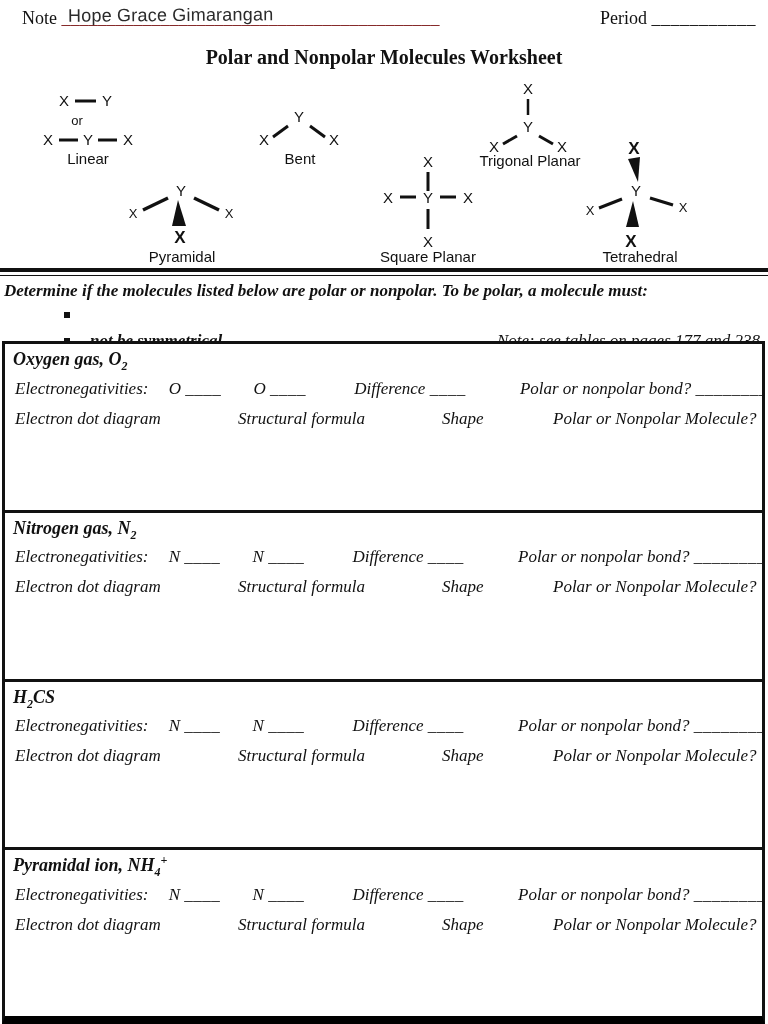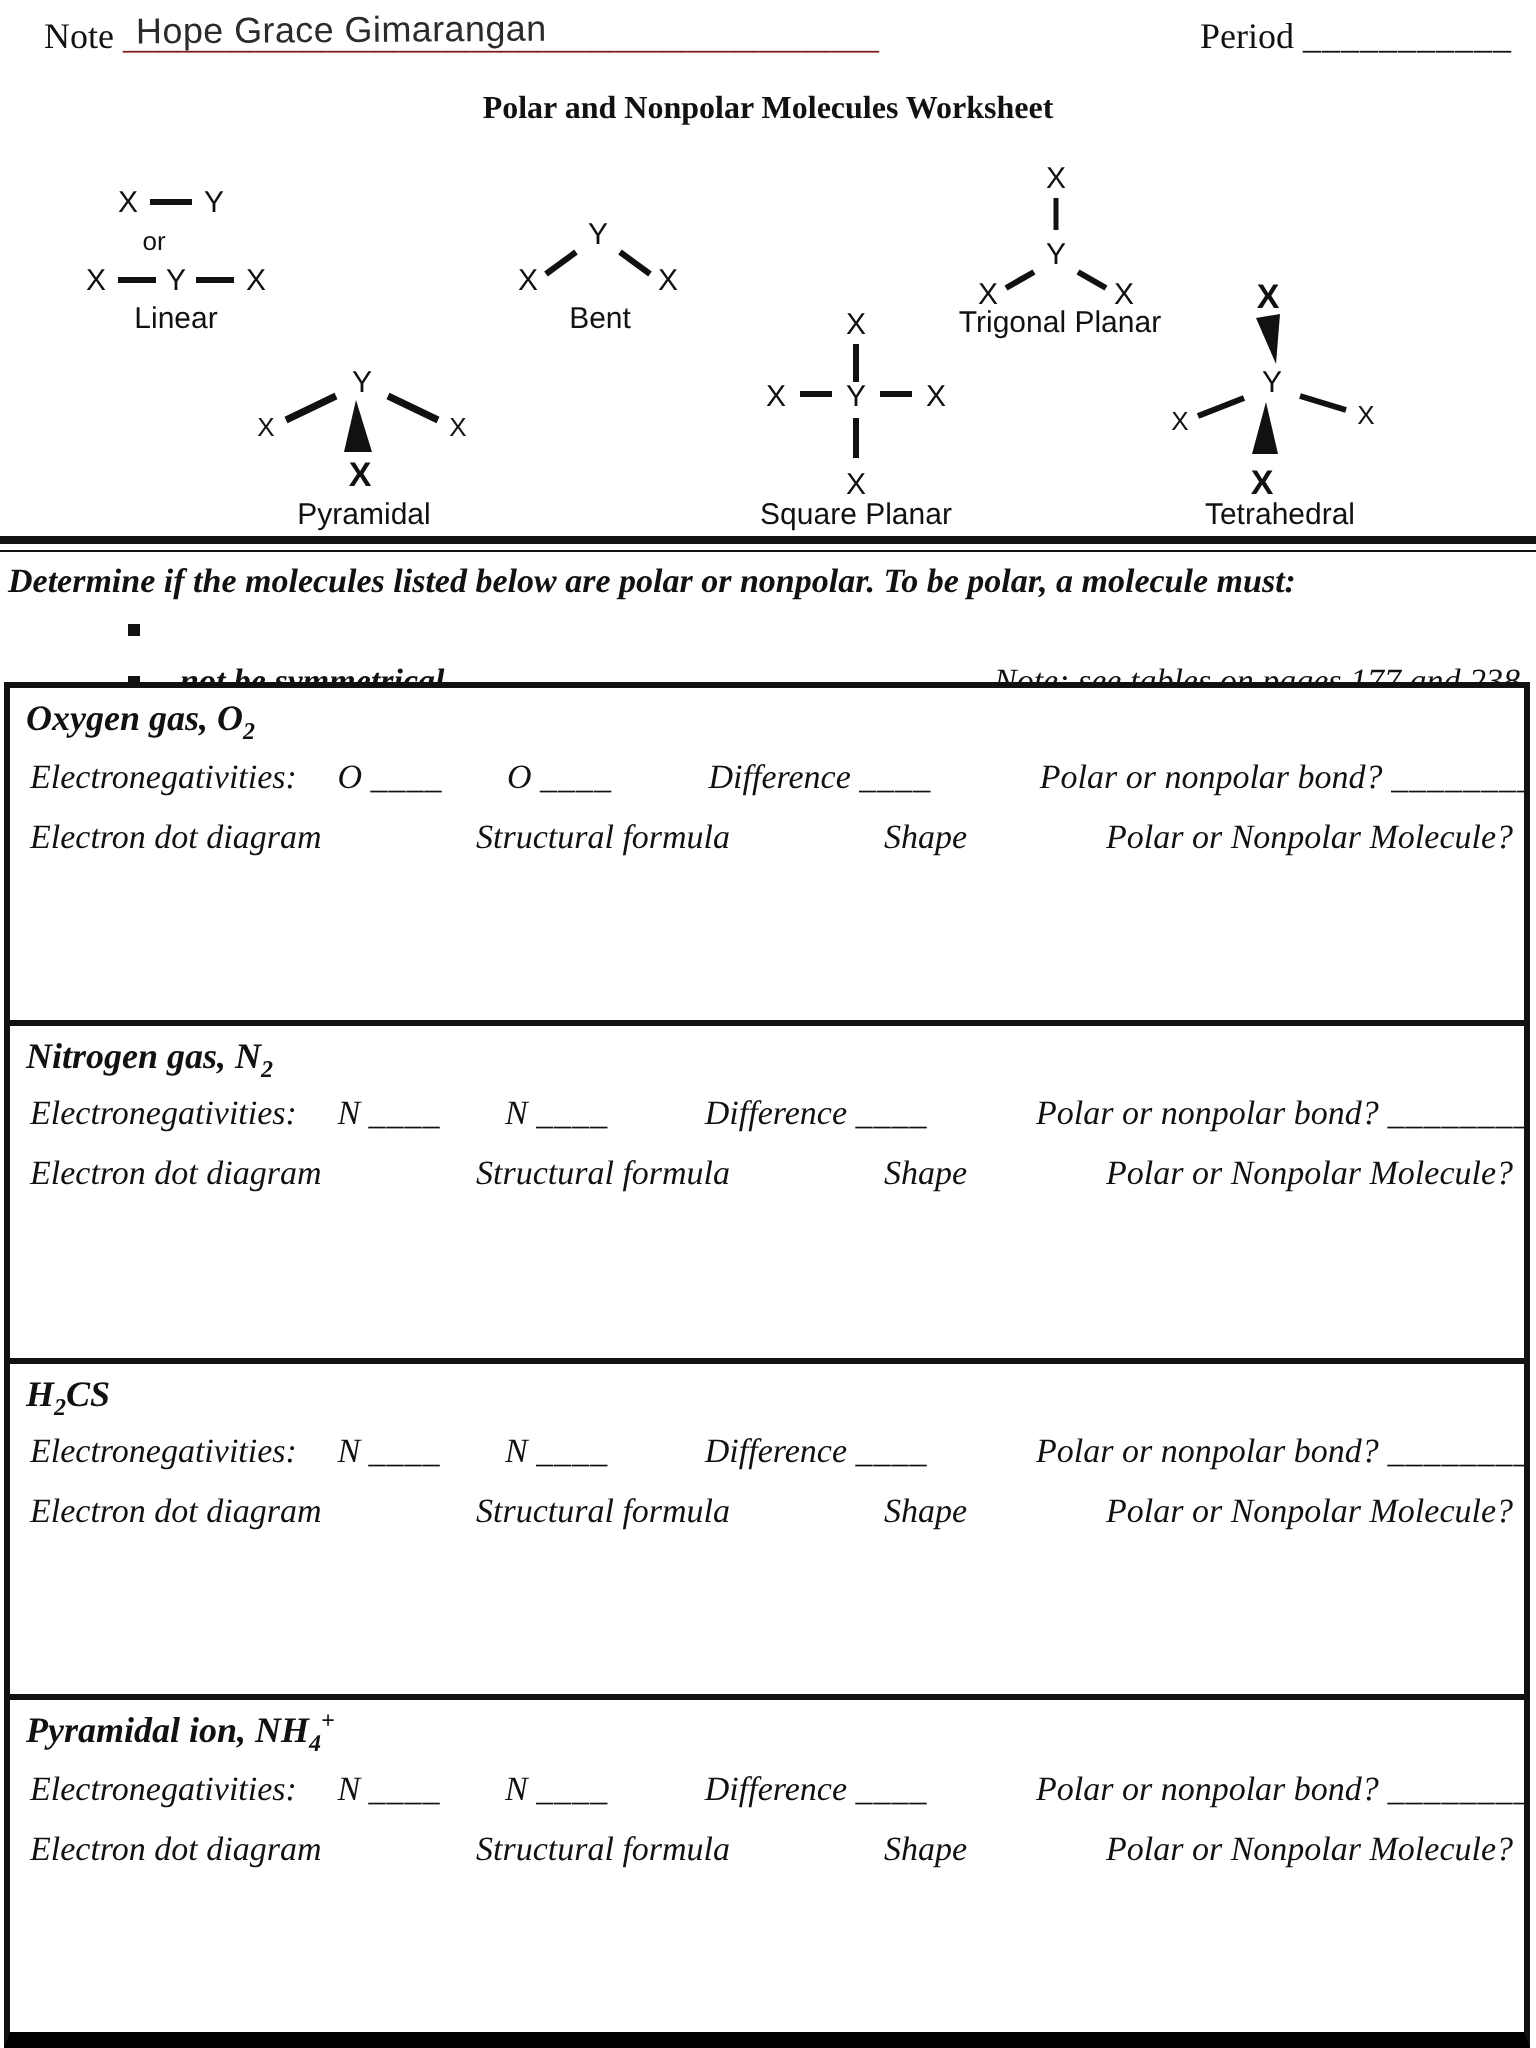--- a/index.html
+++ b/index.html
@@ -13,21 +13,21 @@
   .name-underscores { letter-spacing:0; color:#7f1d1d; }
   .name-value {
     position:absolute; left:6px; bottom:3px;
     font-family:"Liberation Sans", sans-serif; font-size:18px; color:#2b2b2b;
     white-space:nowrap; letter-spacing:0.2px; transform:rotate(-0.4deg);
   }
   .period-group { position:absolute; right:12px; top:0; white-space:nowrap; }
 
   
   .page-title { position:absolute; top:46px; left:0; right:0; text-align:center;
-    font-size:16px; font-weight:bold;font-family:Liberation Serif, serif; }
+    font-size:20px; font-weight:bold;font-family:Liberation Serif, serif; }
 
   
   .diagram-svg { position:absolute; top:75px; left:0; }
 
   
   .rule-thick { position:absolute; top:268px; left:0; width:768px; height:4px; background:#111; }
   .rule-thin  { position:absolute; top:275px; left:0; width:768px; height:1px; background:#111; }
 
   
   .instructions { position:absolute; top:281px; left:0; right:0; font-size:17px;

